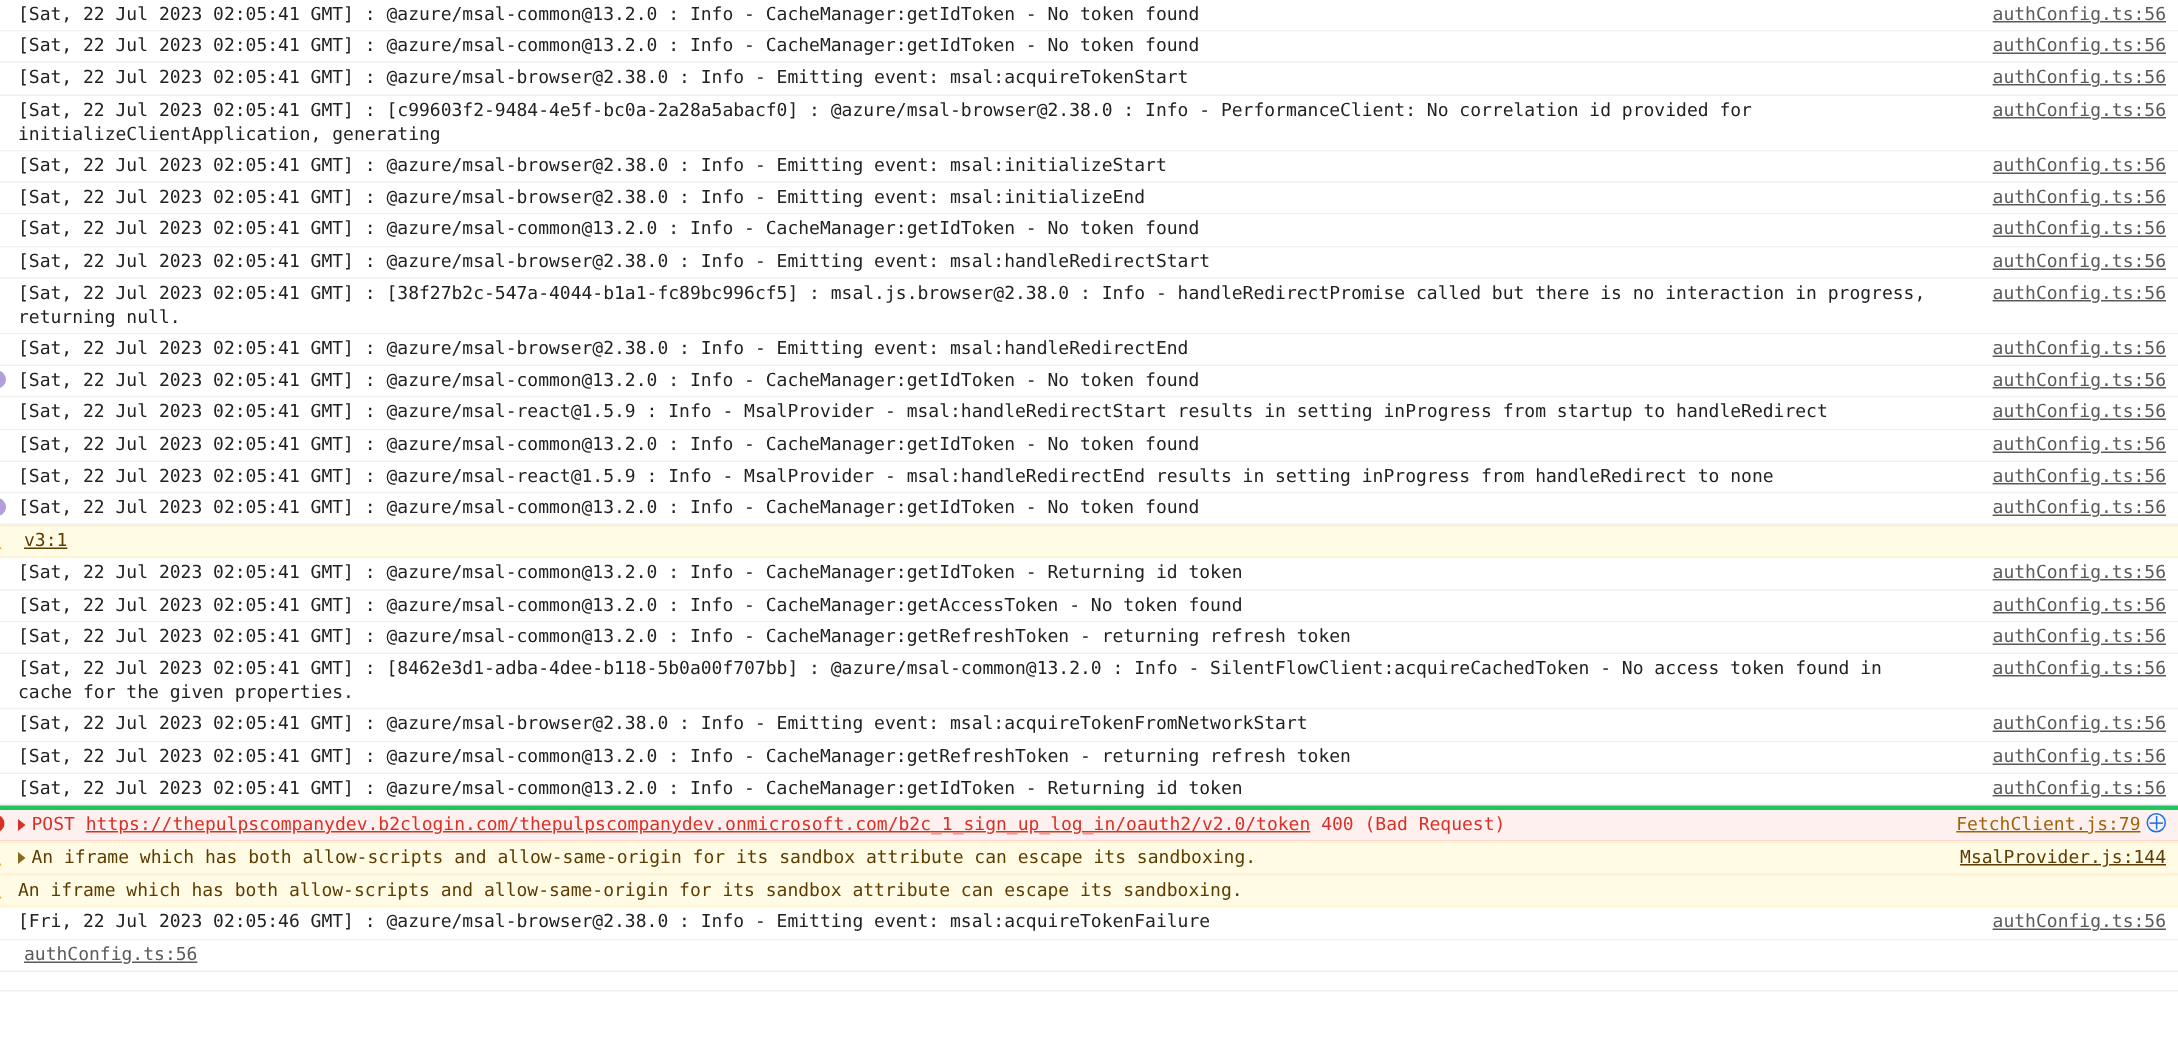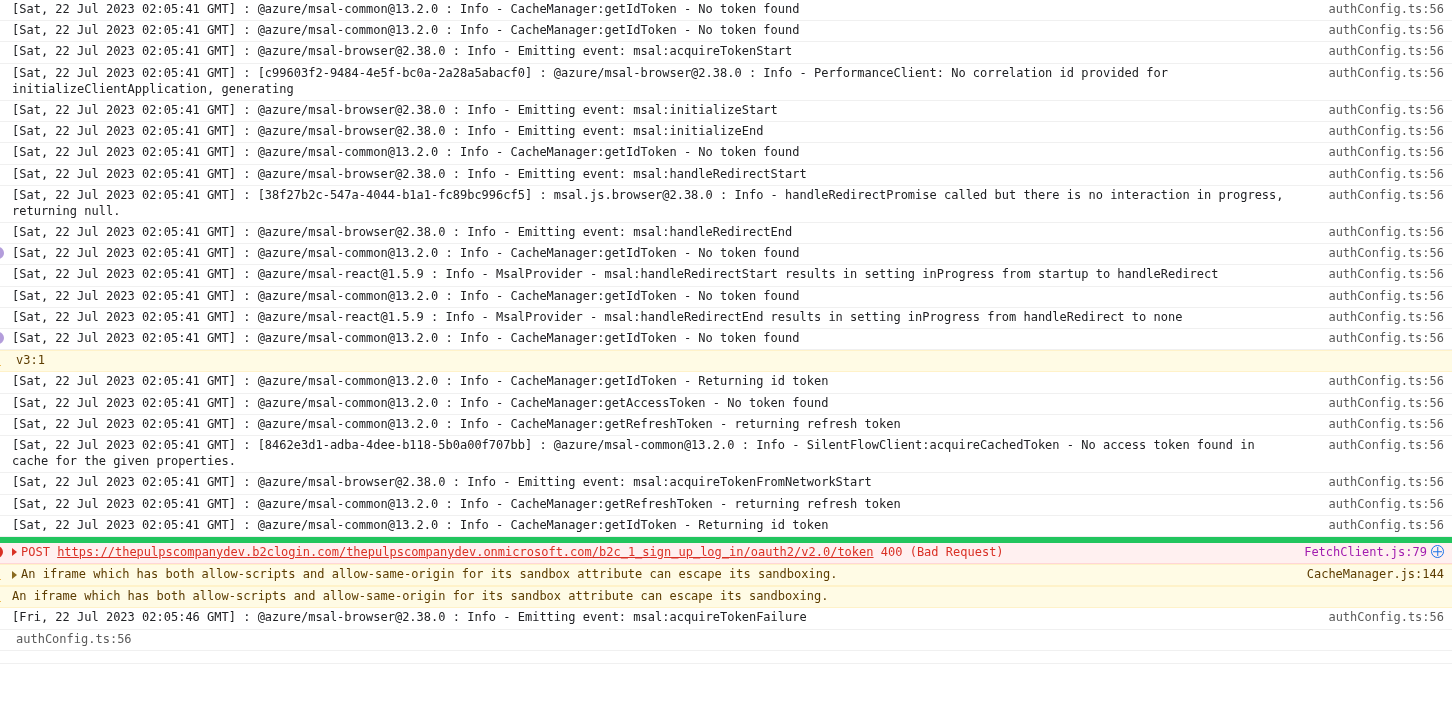--- a/index.html
+++ b/index.html
@@ -33,41 +33,42 @@
     background: #ffffff;
   }
   .row.warn {
     background: #fffbe5;
     border-top: 1px solid #fff2c9;
     border-bottom: 1px solid #fff2c9;
     color: #5c3c00;
   }
   .row.error {
     background: #fff0f0;
-    border-top: 6px solid #22c55e;
+    border-top: 3px solid #22c55e;
     border-bottom: 1px solid #ffd6d6;
     color: #d93025;
   }
   .msg {
     flex: 1 1 auto;
     white-space: pre-wrap;
     word-break: break-word;
     padding-right: 14px;
     max-width: 1280px;
   }
   .src {
     flex: 0 0 auto;
     text-align: left;
     white-space: nowrap;
     color: #5a5a5a;
+    text-decoration: underline;
     cursor: pointer;
     padding-left: 4px;
   }
   .row.warn .src { color: #5c3c00; }
-  .row.error .src { color: #a21caf; }
+  .row.error .src { color: #a16207; }
   .src-wrap {
     flex: 0 0 auto;
     display: flex;
     align-items: center;
     gap: 4px;
     white-space: nowrap;
   }
   
   .gutter {
     position: absolute;
@@ -314,21 +315,21 @@
         <a class="src">FetchClient.js:79</a>
         <span class="net-badge"></span>
       </div>
     </div>
     <div class="row warn">
       <span class="gutter">
         <span class="ico-warn-tri"></span>
       </span>
       <div class="msg"><span class="tri"></span><span>An iframe which has both allow-scripts and allow-same-origin for its sandbox attribute can escape its sandboxing.</span></div>
       <div class="src-wrap">
-        <a class="src">CacheManager.js:144</a>
+        <a class="src">MsalProvider.js:144</a>
       </div>
     </div>
     <div class="row warn">
       <span class="gutter">
         <span class="ico-warn-tri"></span>
       </span>
       <div class="msg"><span>An iframe which has both allow-scripts and allow-same-origin for its sandbox attribute can escape its sandboxing.</span></div>
     </div>
     <div class="row info">
       <div class="msg"><span>[Fri, 22 Jul 2023 02:05:46 GMT] : @azure/msal-browser@2.38.0 : Info - Emitting event: msal:acquireTokenFailure</span></div>

